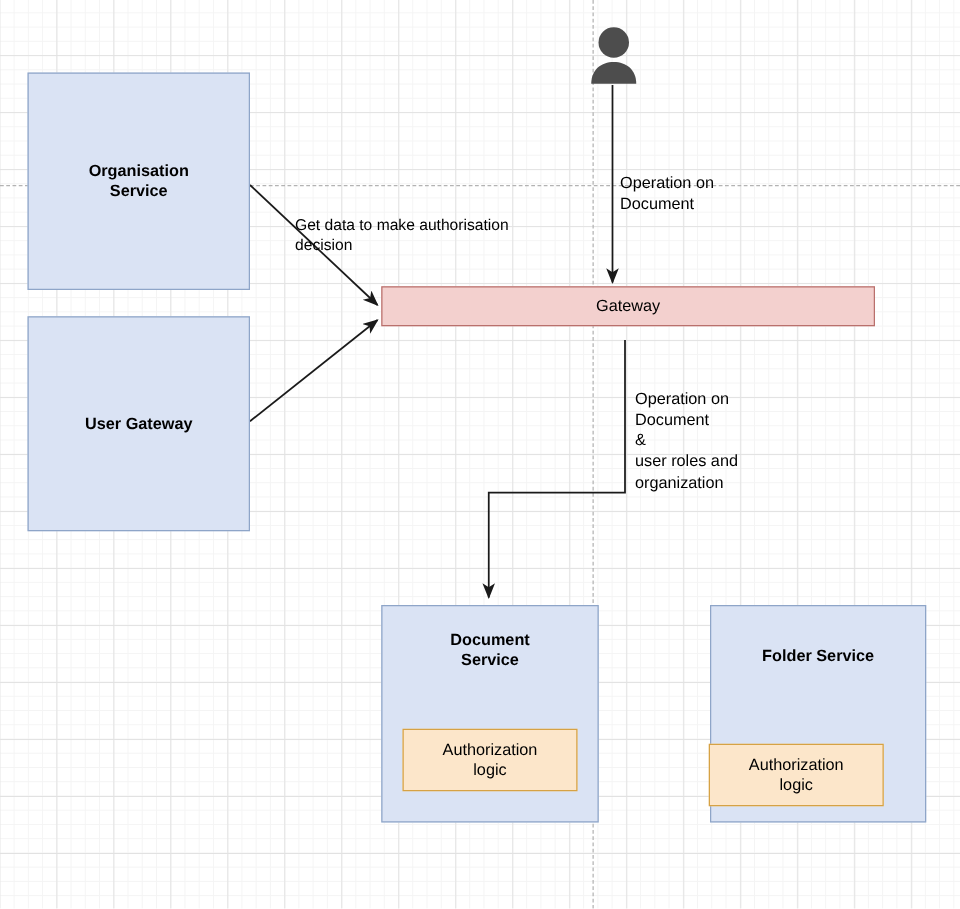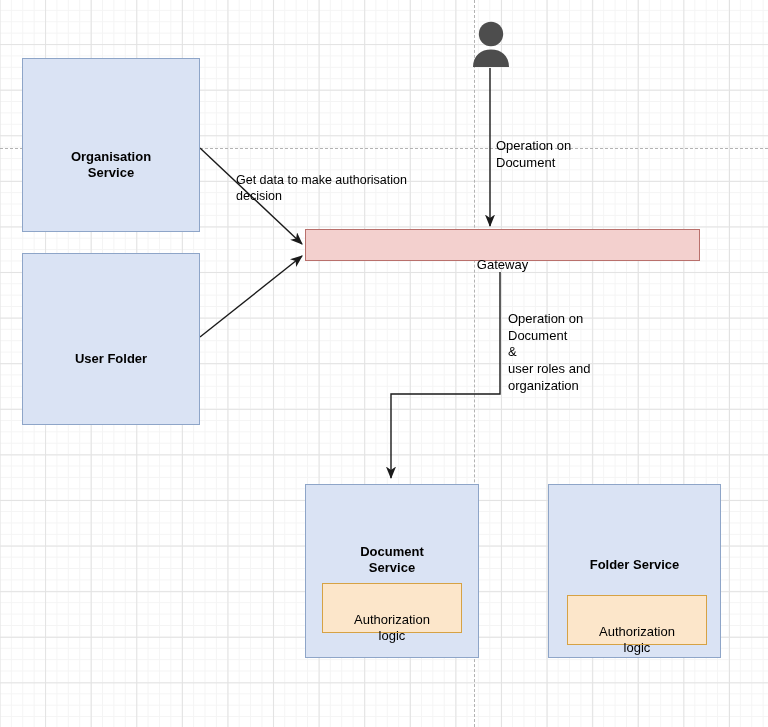--- a/index.html
+++ b/index.html
@@ -78,21 +78,20 @@
   .node-orange {
     background: #fce6ca;
     border: 1px solid #d6a244;
     color: #000000;
     font-size: 13px;
     font-weight: normal;
   }
   .node-title {
     white-space: pre-line;
     pointer-events: none;
-    margin-top: 40px;
   }
   
   .edge-label {
     position: absolute;
     font-size: 13px;
     color: #000000;
     text-align: left;
     white-space: pre-line;
     line-height: 1.28;
   }
@@ -145,38 +144,38 @@
       <path d="M3,47 C3,35.5 11,29.5 21,29.5 C31,29.5 39,35.5 39,47 Z" fill="#4d4d4d"></path>
     </svg>
   </div>
 
   <div class="node node-blue" style="left:22px; top:58px; width:178px; height:174px;">
     <span class="node-title">Organisation
 Service</span>
   </div>
 
   <div class="node node-blue" style="left:22px; top:253px; width:178px; height:172px;">
-    <span class="node-title">User Folder</span>
+    <span class="node-title">User Gateway</span>
   </div>
 
   <div class="node node-pink" style="left:305px; top:229px; width:395px; height:32px;">
     <span class="node-title">Gateway</span>
   </div>
 
   <div class="node node-blue top-label" style="left:305px; top:484px; width:174px; height:174px; padding-top:19px;">
     <span class="node-title">Document
 Service</span>
   </div>
 
   <div class="node node-orange" style="left:322px; top:583px; width:140px; height:50px;">
     <span class="node-title">Authorization
 logic</span>
   </div>
 
-  <div class="node node-blue top-label" style="left:548px; top:484px; width:173px; height:174px; padding-top:32px;">
+  <div class="node node-blue top-label" style="left:568px; top:484px; width:173px; height:174px; padding-top:32px;">
     <span class="node-title">Folder Service</span>
   </div>
 
   <div class="node node-orange" style="left:567px; top:595px; width:140px; height:50px;">
     <span class="node-title">Authorization
 logic</span>
   </div>
 
   <div class="edge-label" style="left:496px; top:138px; width:100px;">Operation on
 Document</div>

